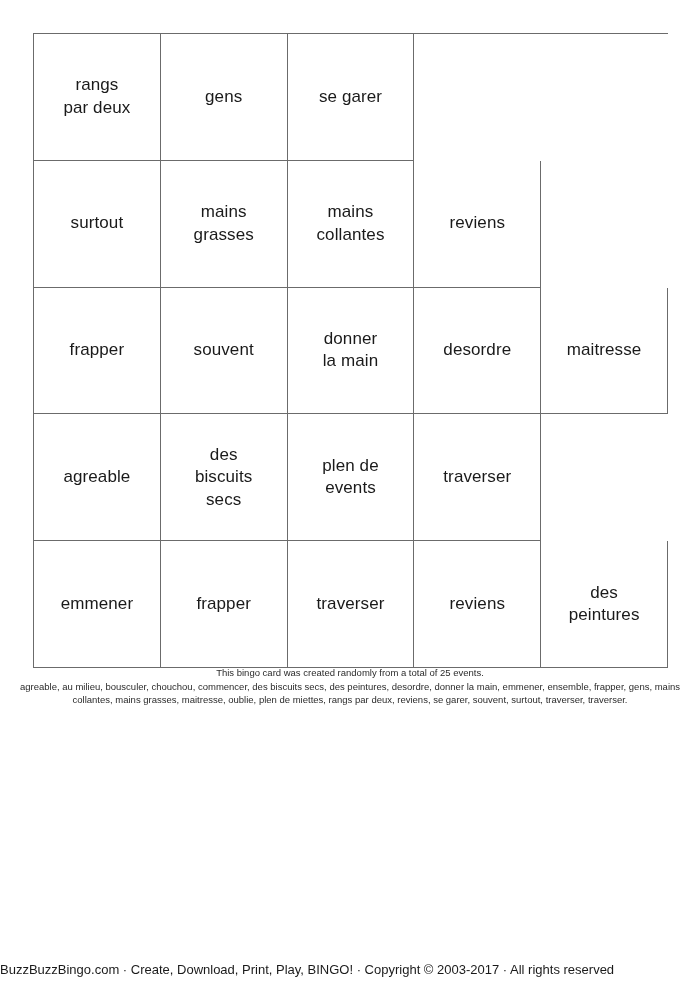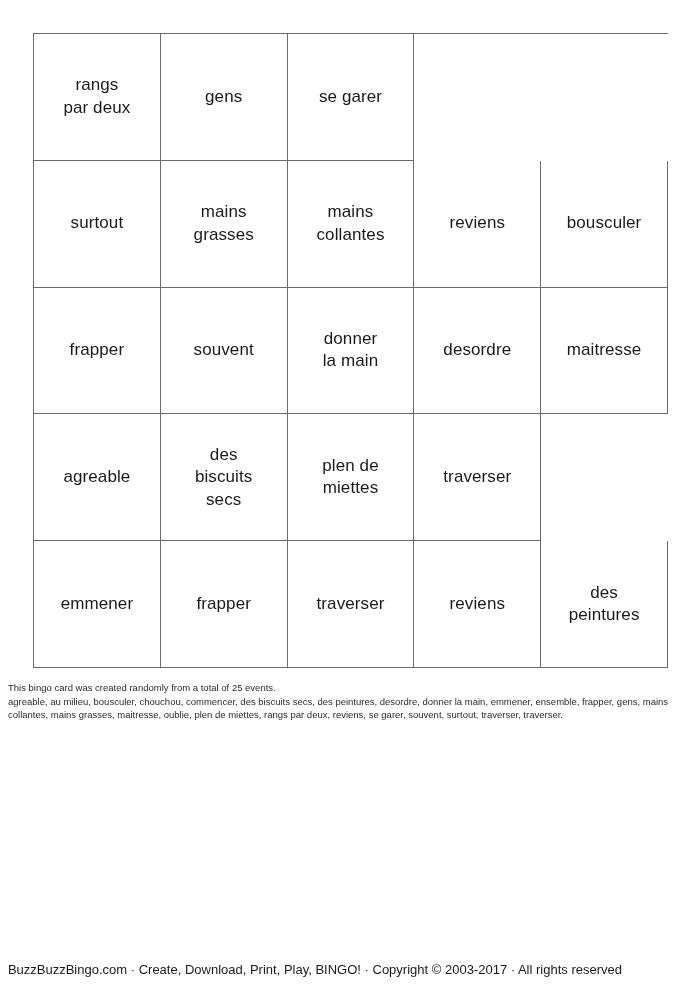--- a/index.html
+++ b/index.html
@@ -50,42 +50,43 @@
     letter-spacing: 0.1px;
     color: #1a1a1a;
     white-space: pre-line;
     display: block;
   }
 
   
   #card-caption {
     position: absolute;
     left: 8px;
-    top: 681px;
+    top: 666px;
     width: 684px;
     font-size: 9.5px;
     line-height: 13.5px;
     color: #2b2b2b;
+    text-align: center;
   }
   #card-caption .caption-line {
     display: block;
     white-space: nowrap;
   }
   #card-caption .caption-list {
     white-space: normal;
     display: block;
   }
 
   
   #page-footer {
     position: absolute;
     left: 0;
     top: 961px;
     width: 622px;
-    text-align: right;
+    text-align: left;
     font-size: 13px;
     line-height: 18px;
     color: #1a1a1a;
   }
 </style>
 </head>
 <body>
 
 <div id="bingo-card">
 
@@ -110,23 +111,20 @@
         <span class="cell-text">mains
 grasses</span>
       </div>
     <div class="bingo-cell">
         <span class="cell-text">mains
 collantes</span>
       </div>
     <div class="bingo-cell">
         <span class="cell-text">reviens</span>
       </div>
-    <div class="bingo-cell">
-        <span class="cell-text">bousculer</span>
-      </div>
   </div>
 
   <div class="bingo-row">
     <div class="bingo-cell">
         <span class="cell-text">frapper</span>
       </div>
     <div class="bingo-cell">
         <span class="cell-text">souvent</span>
       </div>
     <div class="bingo-cell">
@@ -145,21 +143,21 @@
     <div class="bingo-cell">
         <span class="cell-text">agreable</span>
       </div>
     <div class="bingo-cell">
         <span class="cell-text">des
 biscuits
 secs</span>
       </div>
     <div class="bingo-cell">
         <span class="cell-text">plen de
-miettes</span>
+events</span>
       </div>
     <div class="bingo-cell">
         <span class="cell-text">traverser</span>
       </div>
   </div>
 
   <div class="bingo-row">
     <div class="bingo-cell">
         <span class="cell-text">emmener</span>
       </div>

